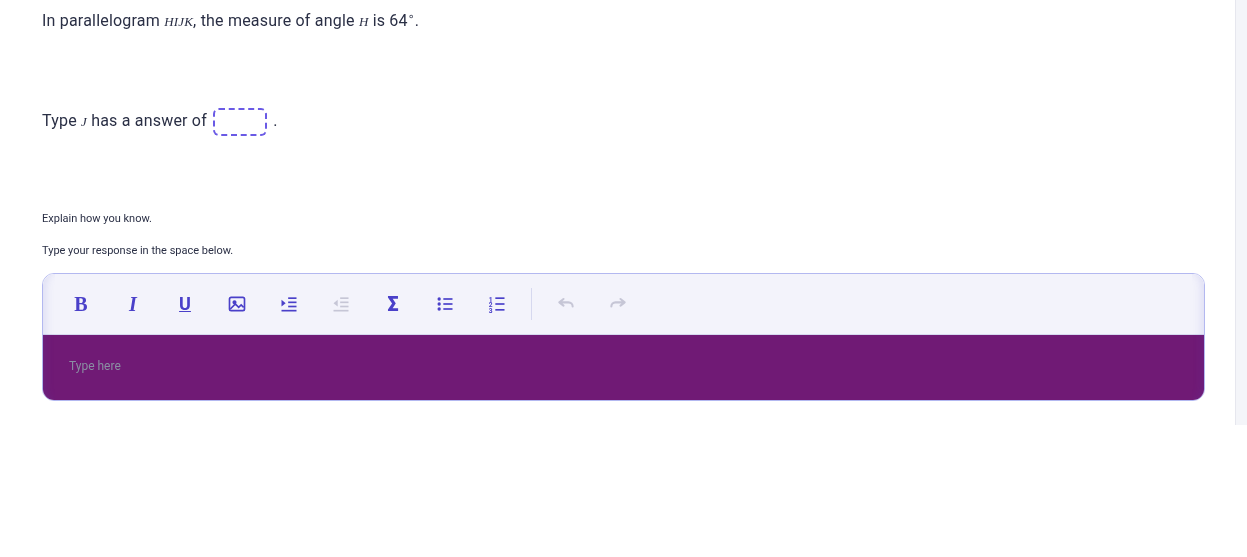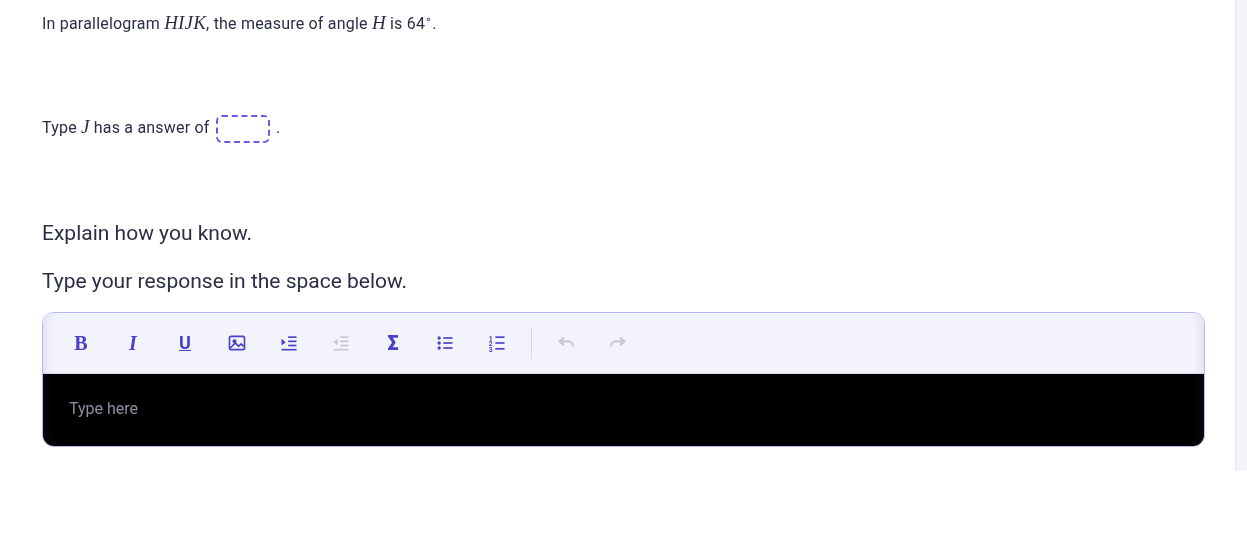--- a/index.html
+++ b/index.html
@@ -23,34 +23,34 @@
   bottom: 0;
   width: 12px;
   background: #f4f5f9;
   border-left: 1px solid #e6e7ee;
 }
 .problem-text {
   color: #2a2f45;
   letter-spacing: 0.2px;
 }
 .line { margin-bottom: 14px; }
-.math-it { font-family: "Times New Roman", Times, serif; font-style: italic; font-size: 19px; }
+.math-it { font-family: "Times New Roman", Times, serif; font-style: italic; font-size: 13px; }
 .sup { font-size: 11px; vertical-align: super; }
 .spacer { height: 30px; }
 .answer-blank {
   display: inline-block;
   min-width: 54px;
   height: 28px;
   border: 2px dashed #6a5ae5;
   border-radius: 6px;
   vertical-align: middle;
   margin: 0 2px;
 }
 .section-head {
-  font-size: 21px;
+  font-size: 11px;
   color: #2a2f45;
   margin-bottom: 14px;
 }
 .editor-wrap {
   border: 1px solid #b3b8f0;
   border-radius: 12px;
   overflow: hidden;
   margin-top: 10px;
   position: relative;
 }
@@ -85,23 +85,23 @@
 .tb-btn svg { display: block; }
 .tb-sep {
   width: 1px;
   height: 32px;
   background: #d6d8ef;
   margin: 0 -6px;
 }
 .editor-area {
   padding: 22px 26px 24px 26px;
   min-height: 64px;
-  font-size: 16px;
+  font-size: 12px;
   color: #8a8fa3;
-  background: #000000;
+  background: #701a75;
 }
 </style>
 </head>
 <body>
 
 <div class="container">
   <div class="right-edge"></div>
 
   <div class="problem-text">
     <p class="line">

